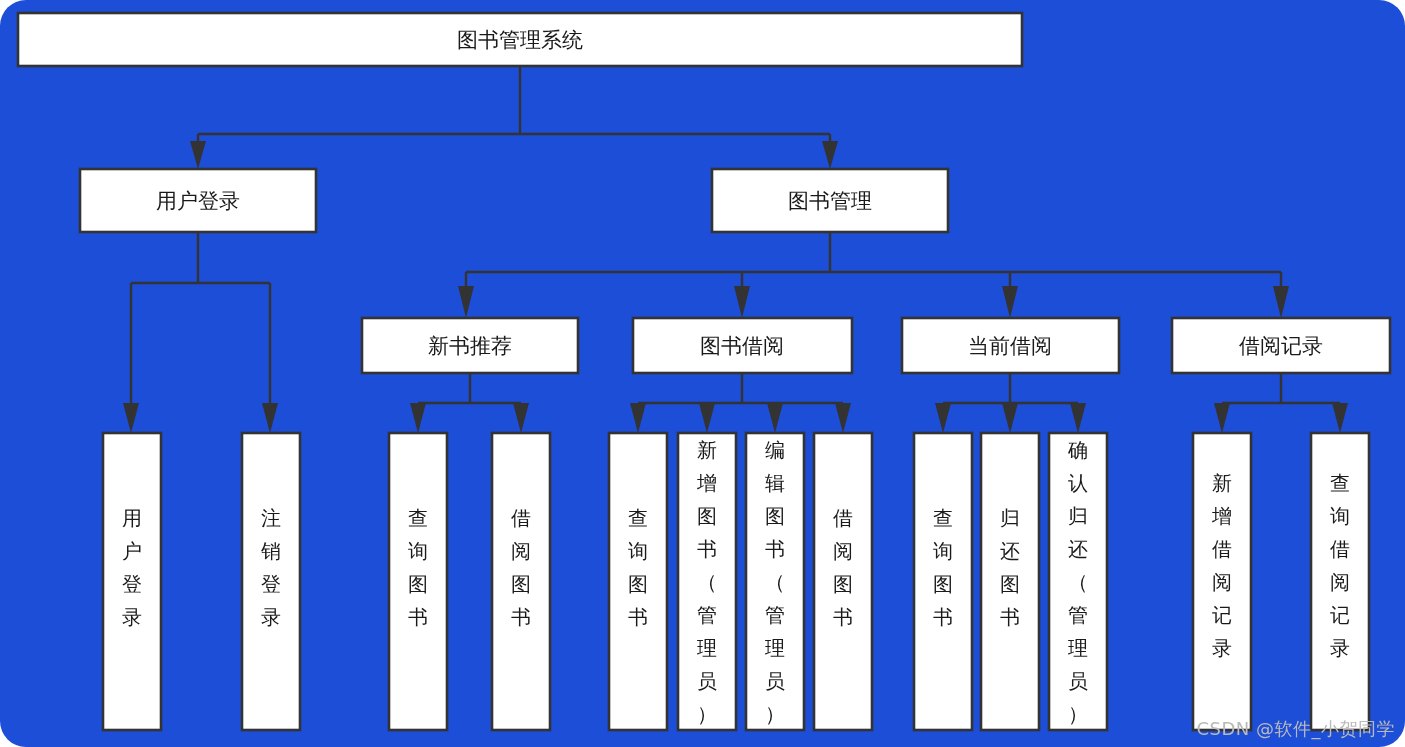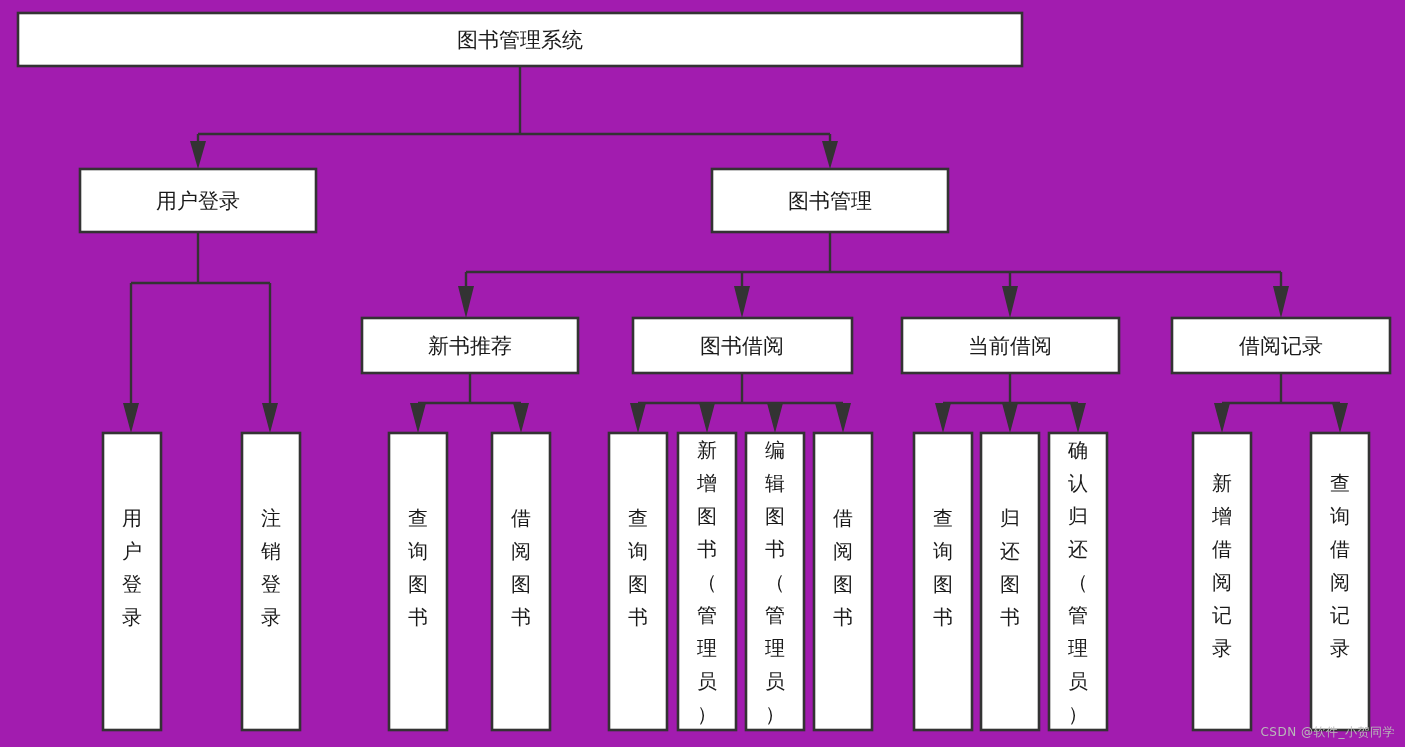--- a/index.html
+++ b/index.html
@@ -8,22 +8,23 @@
     padding: 0;
     background: #ffffff;
   }
   body {
     font-family: "DejaVu Sans", "Liberation Sans", sans-serif;
   }
   #diagram-root {
     position: relative;
     width: 1405px;
     height: 747px;
-    background: #a21caf;
+    background: #1d4ed8;
     overflow: hidden;
+    border-radius: 26px;
   }
   svg#flow-svg {
     position: absolute;
     left: 0;
     top: 0;
     width: 1405px;
     height: 747px;
     display: block;
   }
   .node-box {
@@ -52,21 +53,21 @@
     font-family: "DejaVu Sans", "Liberation Sans", sans-serif;
     fill: #1a1a1a;
     font-size: 20px;
     text-anchor: middle;
   }
   .watermark-text {
     position: absolute;
     right: 10px;
     bottom: 6px;
     font-family: "DejaVu Sans", "Liberation Sans", sans-serif;
-    font-size: 12px;
+    font-size: 18px;
     color: #b9b9b9;
     white-space: nowrap;
     letter-spacing: 0.5px;
     user-select: none;
     margin-left: 29px;
   }
 </style>
 </head>
 <body>
 

